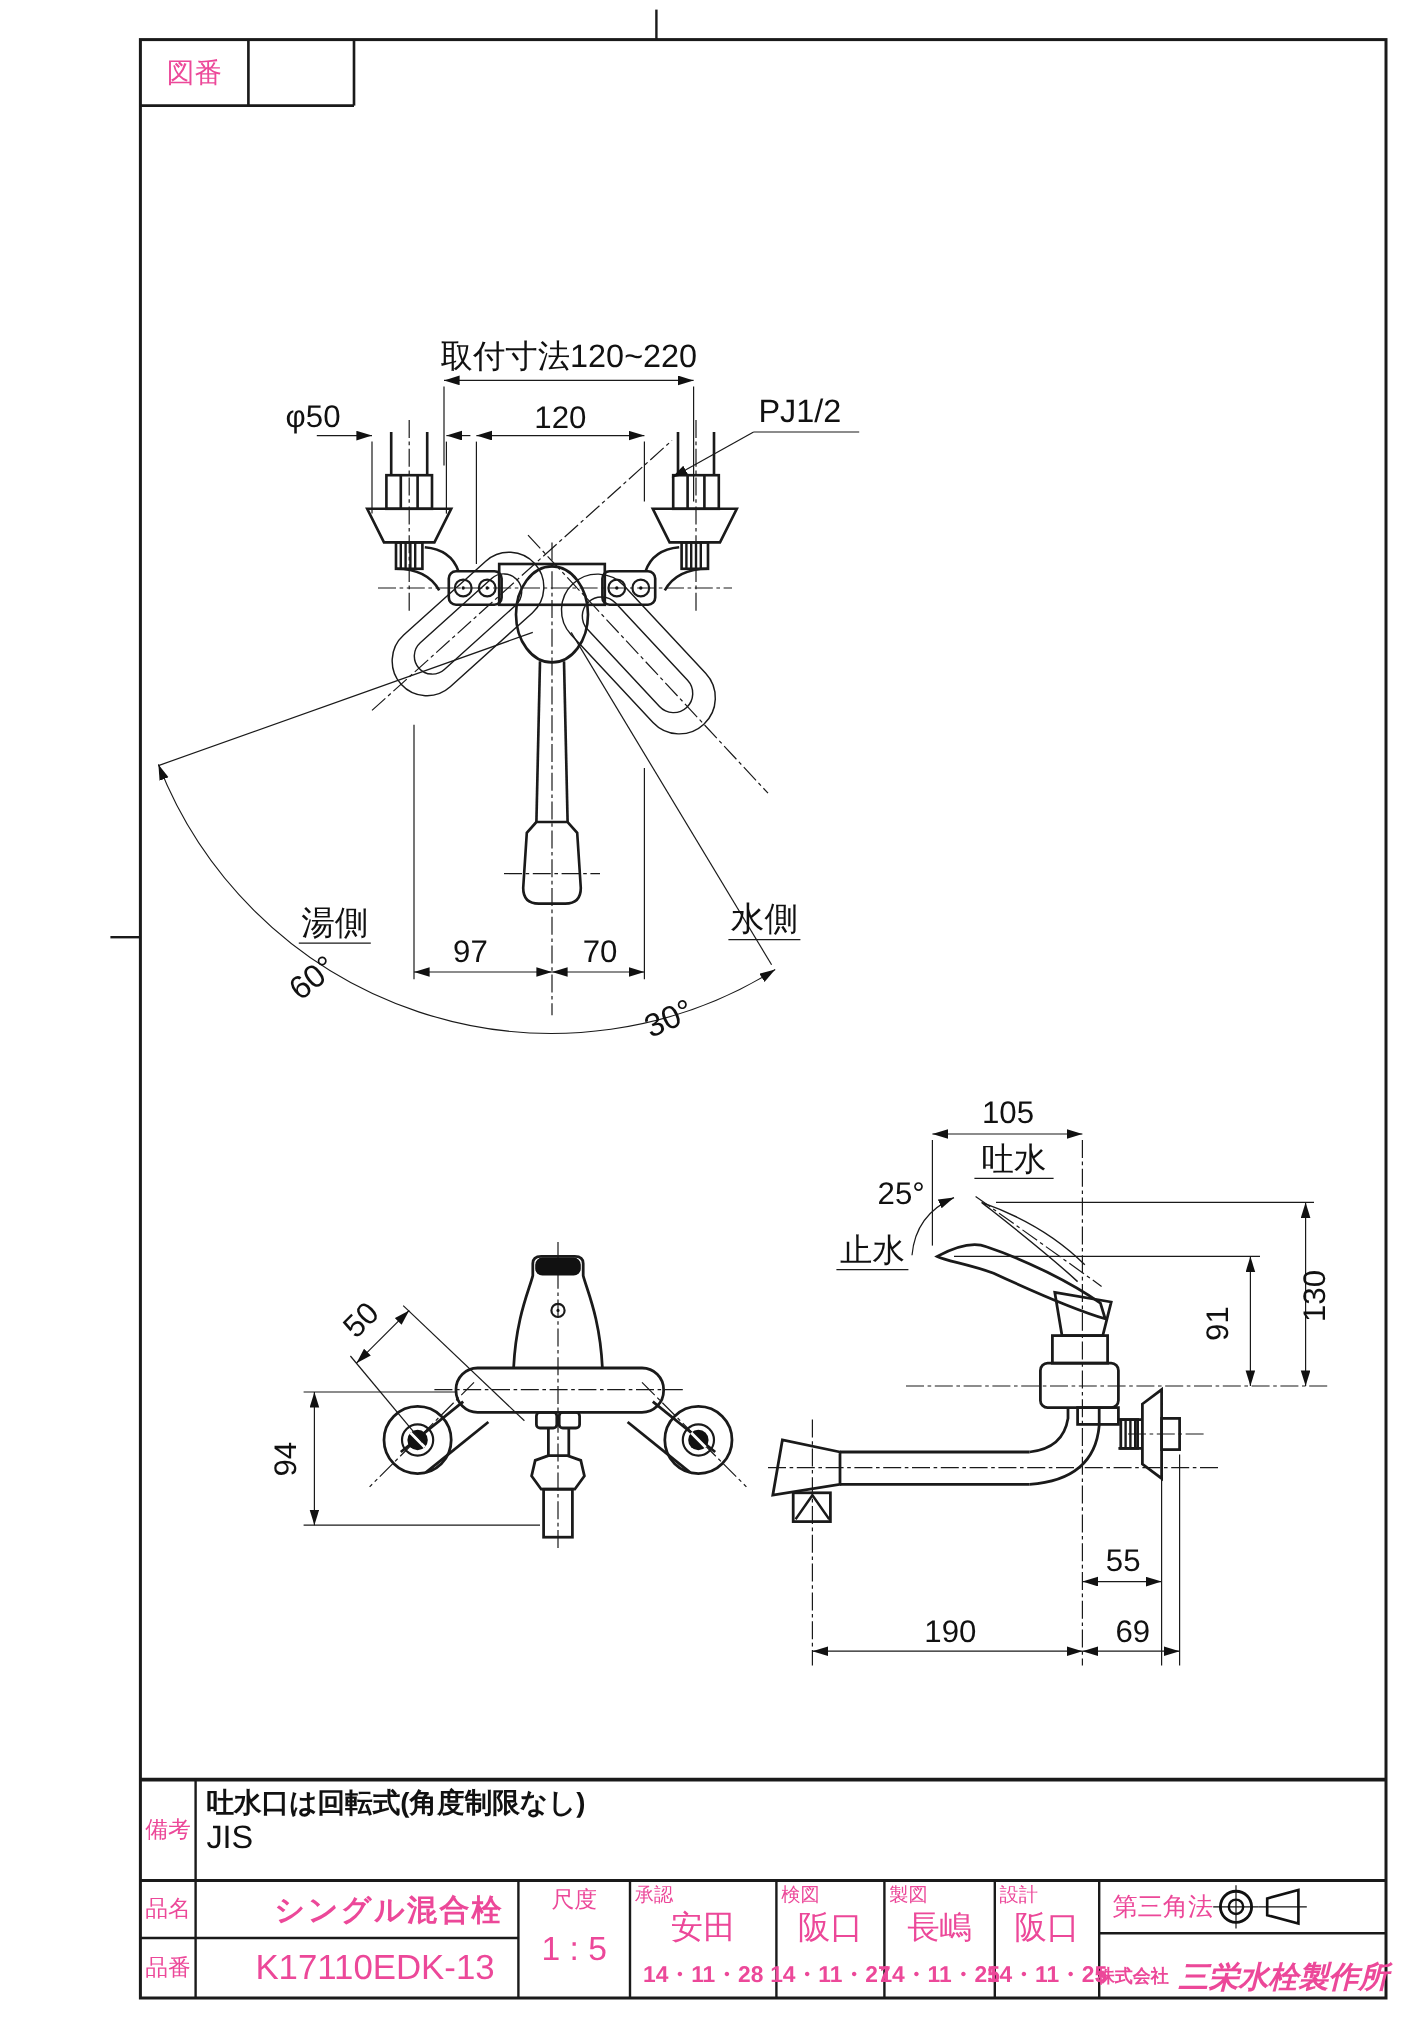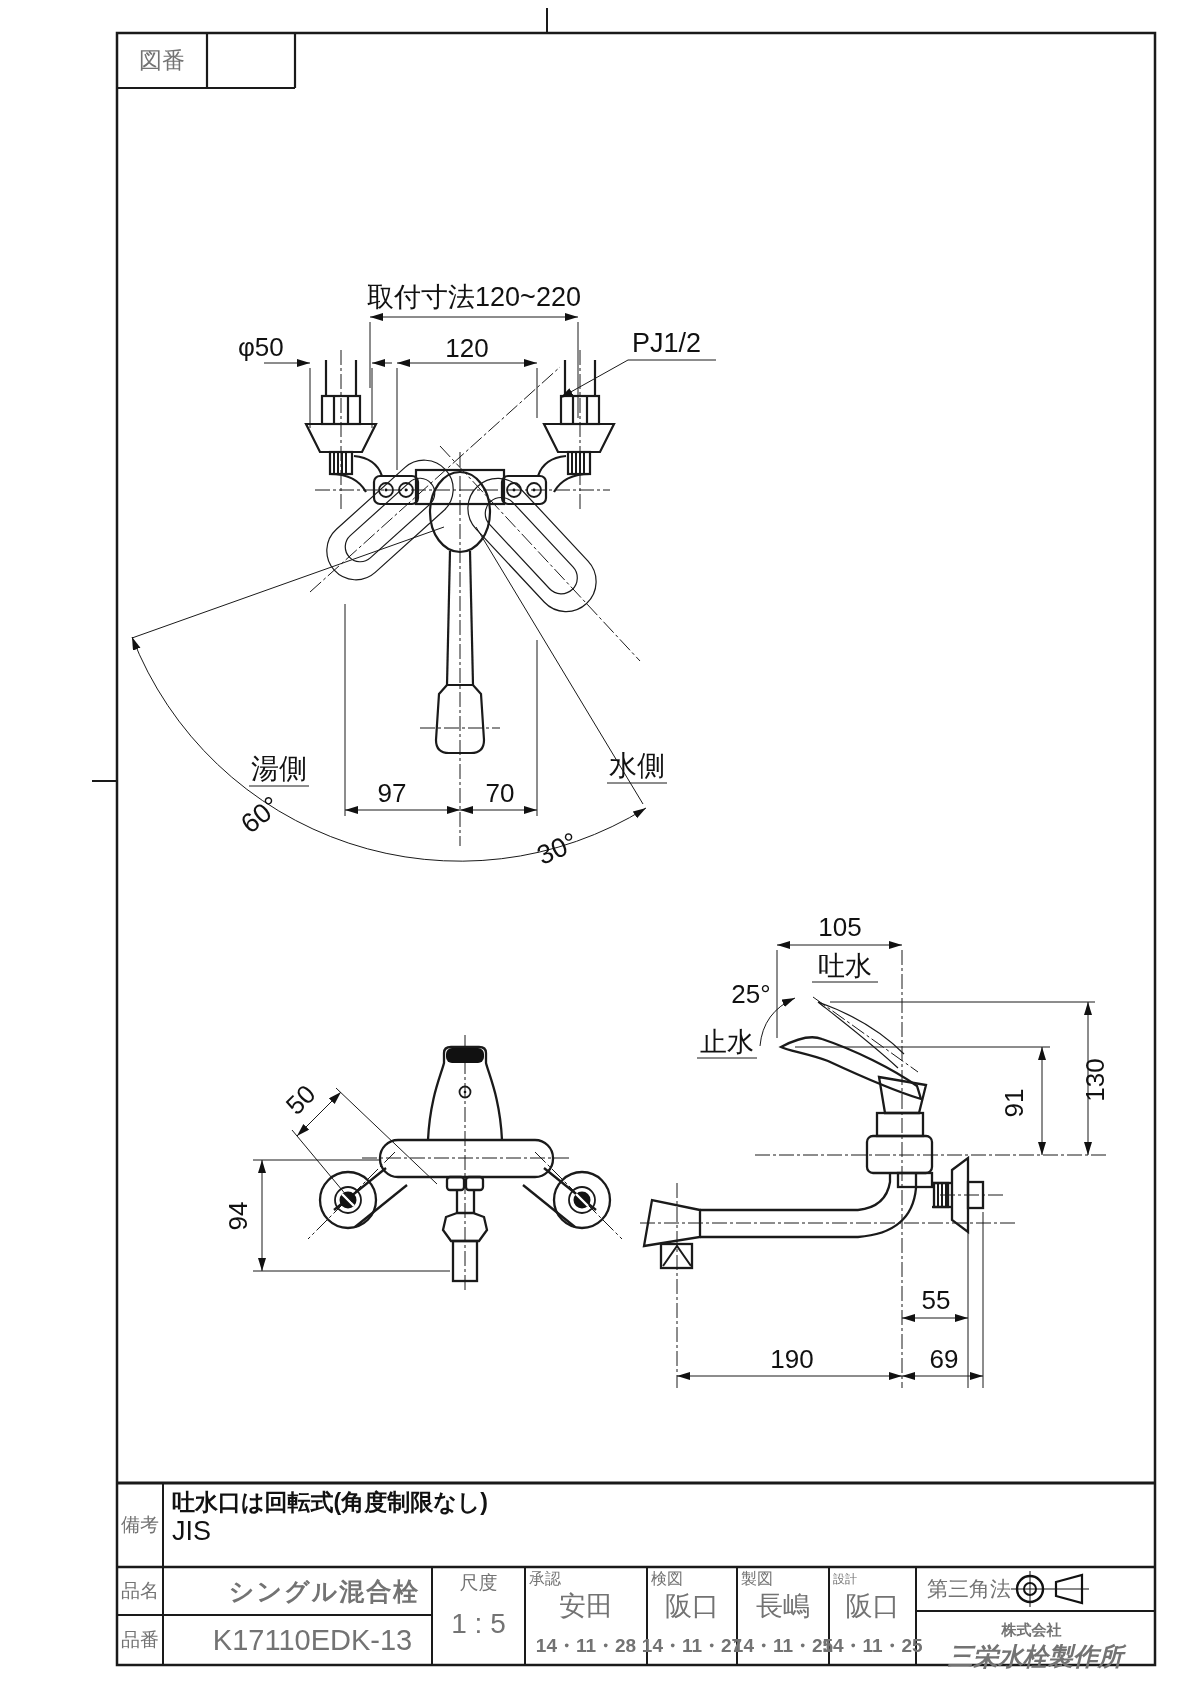--- a/index.html
+++ b/index.html
@@ -1,20 +1,20 @@
 <!DOCTYPE html>
 <html><head>
 <meta charset="utf-8">
 <style>
   html,body{margin:0;padding:0;background:#fff;}
   body{font-family:"Liberation Sans",sans-serif;color:#111;}
   #page{position:relative;width:1181px;height:1695px;background:#fff;overflow:hidden;}
   svg{position:absolute;left:0;top:0;}
   svg text{font-family:"Liberation Sans",sans-serif;fill:#111;}
-  .cell{position:absolute;display:flex;align-items:center;justify-content:center;color:#737373;}
+  .cell{position:absolute;display:flex;align-items:center;justify-content:center;color:#ec4899;}
   .left{justify-content:flex-start;}
   .b{font-weight:bold;}
   .nw{white-space:nowrap;}
 </style>
 </head>
 <body>
 
 <div id="page">
 
 <svg width="1181" height="1695" viewBox="0 0 1181 1695">
@@ -307,24 +307,24 @@
   <div class="cell left" style="left:651px;top:1569px;width:84px;height:20px;font-size:16px;">検図</div>
   <div class="cell nw" style="left:647px;top:1588px;width:90px;height:36px;font-size:27px;">阪口</div>
   <div class="cell nw b" style="left:647px;top:1632px;width:90px;height:28px;font-size:19px;">14・11・27</div>
 </div>
 <div>
   <div class="cell left" style="left:741px;top:1569px;width:86px;height:20px;font-size:16px;">製図</div>
   <div class="cell nw" style="left:737px;top:1588px;width:92px;height:36px;font-size:27px;">長嶋</div>
   <div class="cell nw b" style="left:737px;top:1632px;width:92px;height:28px;font-size:19px;">14・11・25</div>
 </div>
 <div>
-  <div class="cell left" style="left:833px;top:1569px;width:81px;height:20px;font-size:12px;">設計</div>
+  <div class="cell left" style="left:833px;top:1569px;width:81px;height:20px;font-size:16px;">設計</div>
   <div class="cell nw" style="left:829px;top:1588px;width:87px;height:36px;font-size:27px;">阪口</div>
   <div class="cell nw b" style="left:829px;top:1632px;width:87px;height:28px;font-size:19px;">14・11・25</div>
 </div>
 
 <div class="cell nw" style="left:924px;top:1567px;width:90px;height:44px;font-size:21px;">第三角法</div>
-<div class="cell nw" style="left:916px;top:1611px;width:239px;height:72px;flex-direction:column;">
+<div class="cell nw" style="left:916px;top:1611px;width:239px;height:72px;">
   <span class="b" style="font-size:15px;margin-right:8px;">株式会社</span>
   <span class="b" style="font-size:25px;font-style:italic;">三栄水栓製作所</span>
 </div>
 
 </div>
 
 </body></html>

